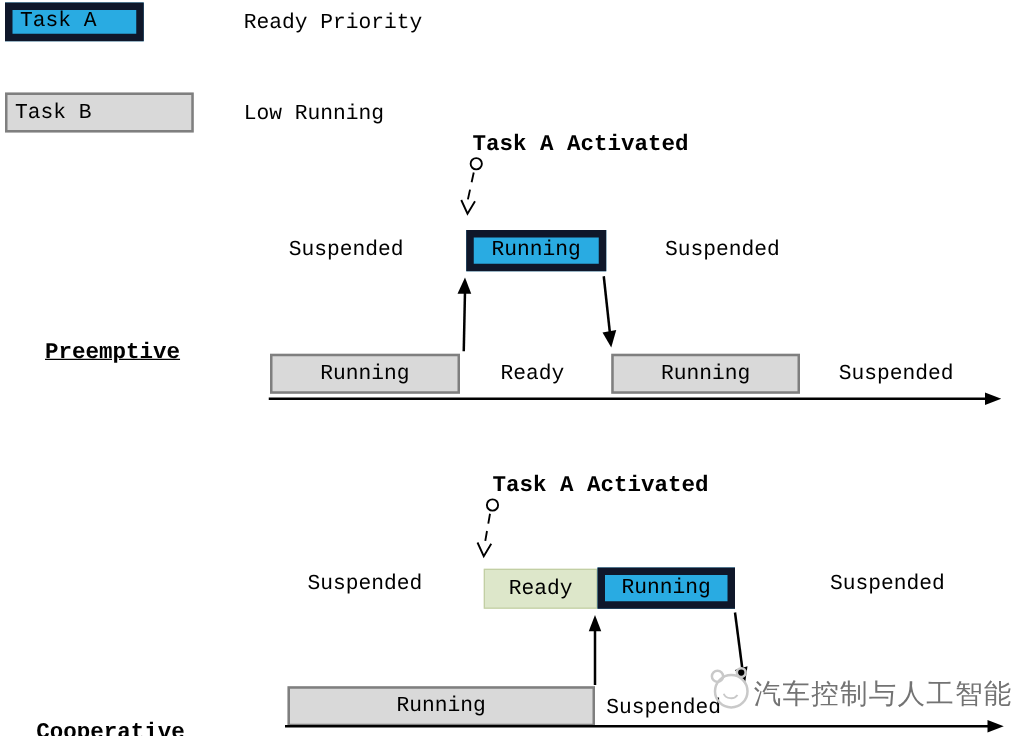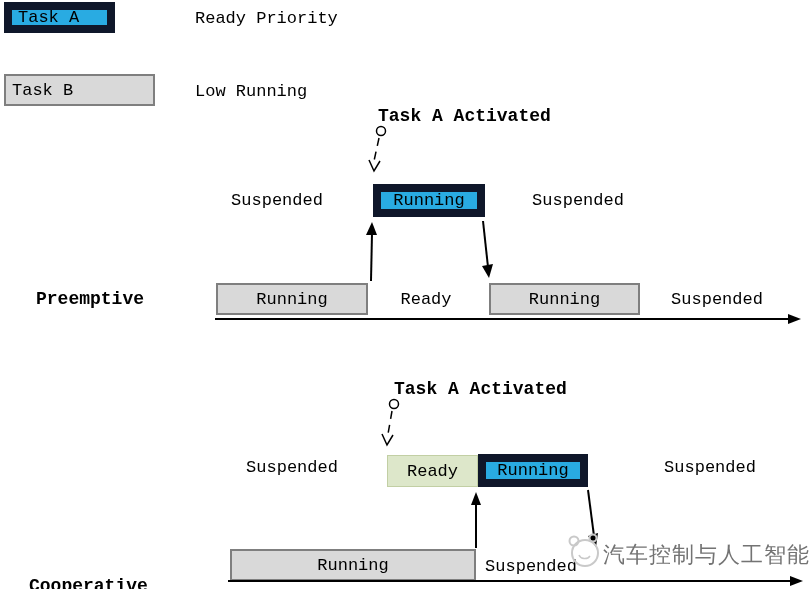--- a/index.html
+++ b/index.html
@@ -11,21 +11,21 @@
     color:#000;
     overflow:hidden;
   }
   .box{
     position:absolute;
     box-sizing:border-box;
     display:flex;align-items:center;justify-content:center;
     font-size:17px;
     white-space:nowrap;
   }
-  .box.blue{background:#29ABE2;border:8px solid #0f172a;text-align:center;}
+  .box.blue{background:#29ABE2;border:6px solid #0f172a;text-align:center;}
   .box.gray{background:#D9D9D9;border:2px solid #7F7F7F;}
   .box.ready{background:#DDE7CA;border:1px solid #C2CFA4;}
   .box.left-text{justify-content:flex-start;padding-left:6px;}
   .lbl{
     position:absolute;
     font-size:17px;
     white-space:nowrap;
   }
   .lbl.centered{transform:translateX(-50%);}
   .lbl.bold{font-weight:bold;font-size:18px;}
@@ -67,21 +67,21 @@
 
   <div class="box gray" style="left:216px;top:283px;width:152px;height:32px;">
     <span>Running</span>
   </div>
   <div class="lbl centered" style="left:426px;top:290px;">Ready</div>
   <div class="box gray" style="left:489px;top:283px;width:151px;height:32px;">
     <span>Running</span>
   </div>
   <div class="lbl centered" style="left:717px;top:290px;">Suspended</div>
 
-  <div class="lbl bold" style="left:36px;top:289px;">Preemptive</div>
+  <div class="lbl bold" style="left:36px;top:272px;text-decoration:underline;">Preemptive</div>
 
   <div class="lbl bold" style="left:394px;top:379px;">Task A Activated</div>
 
   <div class="lbl centered" style="left:292px;top:458px;">Suspended</div>
   <div class="box ready" style="left:387px;top:455px;width:91px;height:32px;">
     <span>Ready</span>
   </div>
   <div class="box blue" style="left:478px;top:454px;width:110px;height:33px;">
     <span>Running</span>
   </div>

